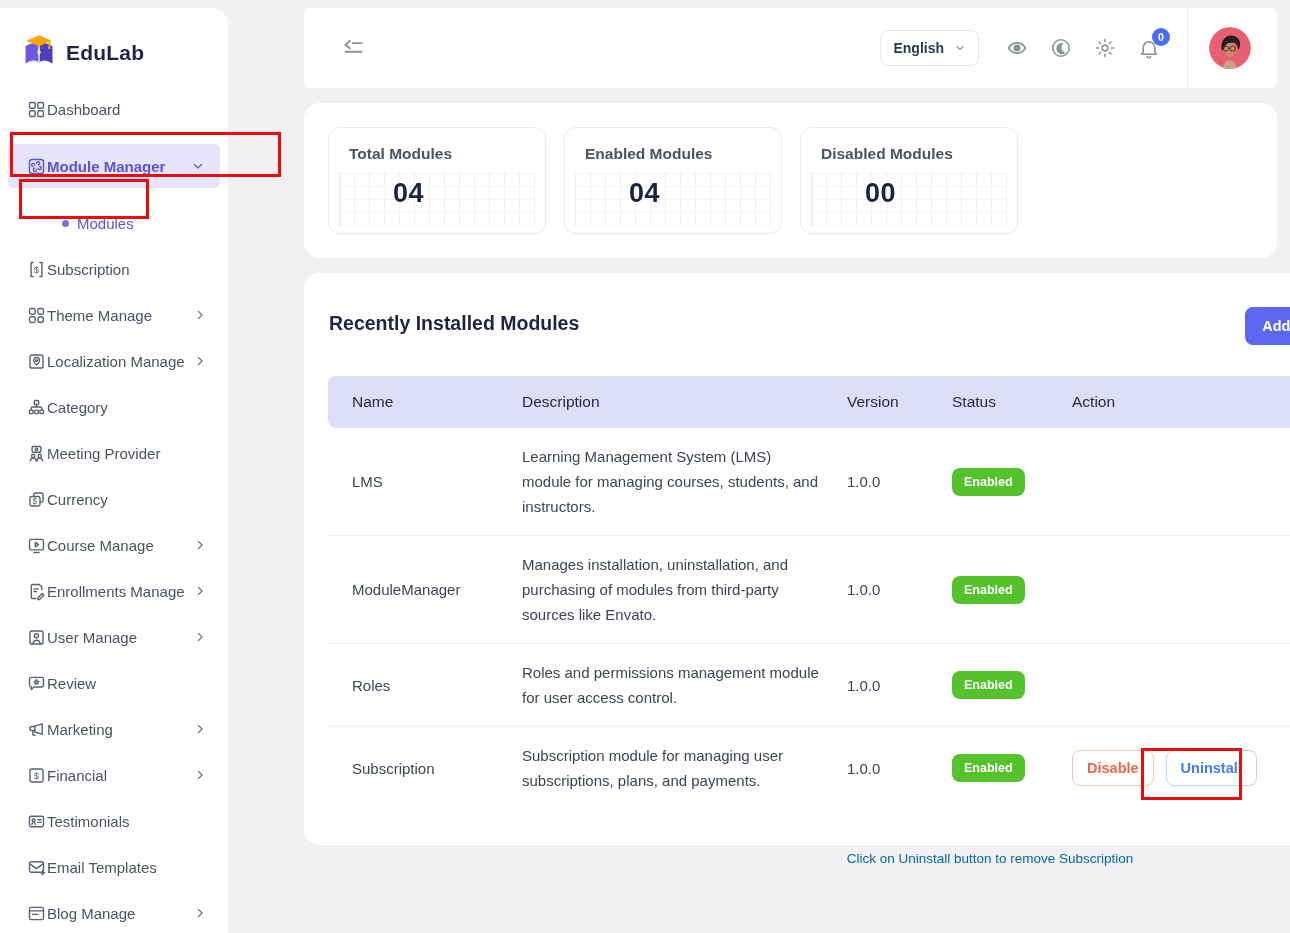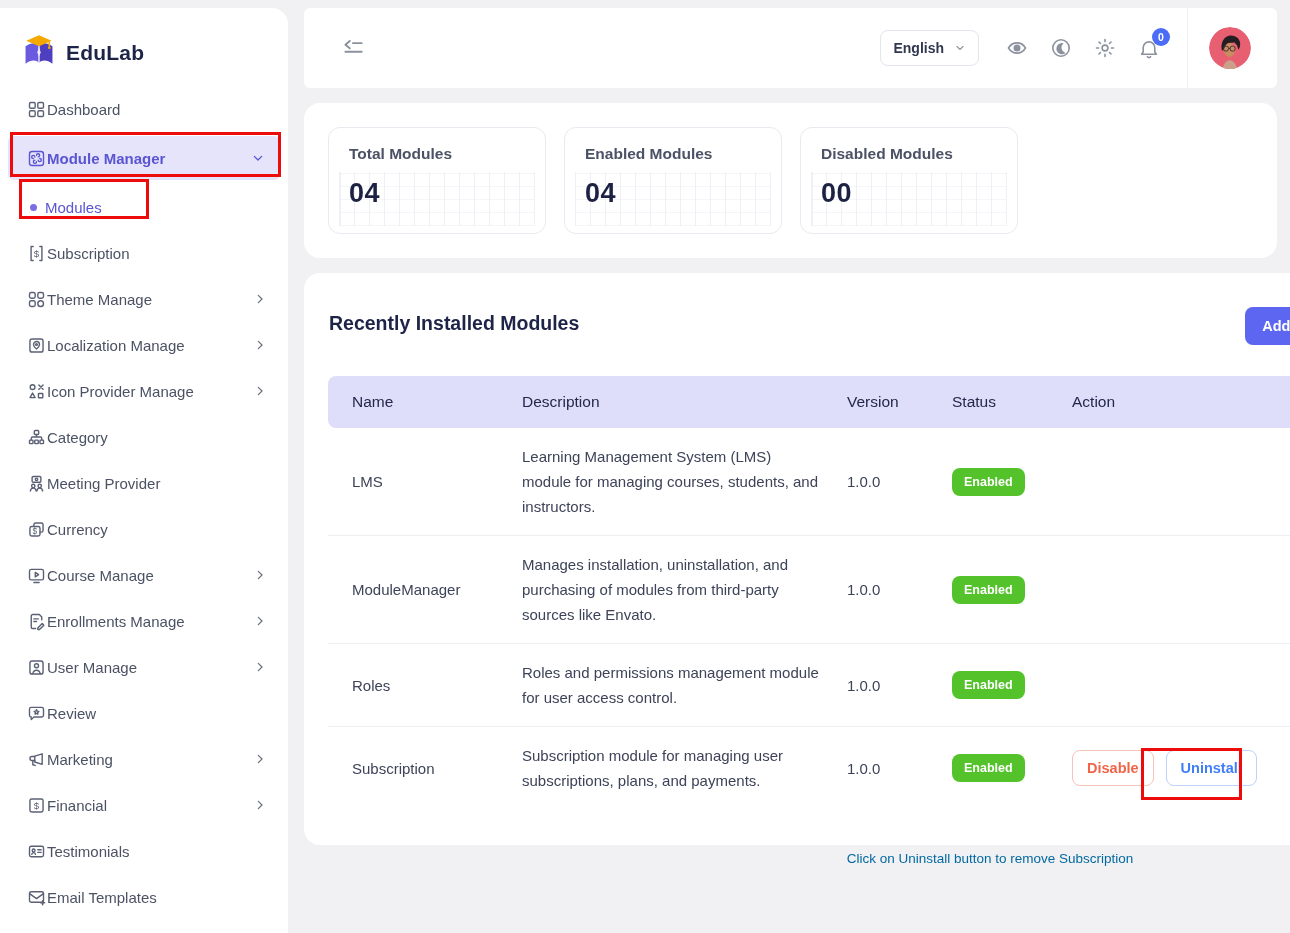--- a/index.html
+++ b/index.html
@@ -3,36 +3,36 @@
 <meta charset="utf-8">
 <style>
   * { box-sizing: border-box; }
   html,body { margin:0; padding:0; }
   body {
     width:1290px; height:933px; position:relative; overflow:hidden;
     background:#f1f1f3; font-family:"Liberation Sans", sans-serif;
     -webkit-font-smoothing:antialiased;
   }
   
-  .sidebar { position:absolute; left:0; top:8px; width:288px; height:925px;
+  .sidebar { position:absolute; left:0; top:8px; width:228px; height:925px;
     background:#fff; border-top-right-radius:16px; }
   .logo { position:absolute; top:24px; left:20px; display:flex; align-items:center; gap:8px; }
   .logo-text { font-size:21px; font-weight:700; color:#1e2447; letter-spacing:.2px; }
   .side-nav { position:absolute; top:78px; left:0; right:0; }
   .side-item { height:46px; display:flex; align-items:center; 
     padding:0 20px 0 26px; color:#4b5264; font-size:15px; cursor:pointer; }
   .side-item .icon { width:21px; height:21px; color:#5a6175; flex:none; display:flex; }
   .side-item .icon svg { width:21px; height:21px; }
   .side-item .lbl { flex:1; white-space:nowrap; }
   .side-item .chev { width:16px; height:16px; color:#6b7280; display:flex; }
   .side-item .chev svg { width:16px; height:16px; }
-  .side-item.active { background:#e5e4fb; margin:4px 8px; padding:0 14px 0 18px;
+  .side-item.active { background:#e5e4fb; margin:12px 8px; padding:0 14px 0 18px;
     border-radius:6px; height:44px; color:#5a55d2; font-weight:600; }
   .side-item.active .icon, .side-item.active .chev { color:#5a55d2; }
-  .side-item.sub { padding-left:30px; color:#5a55d2; font-weight:500; }
+  .side-item.sub { padding-left:30px; color:#5a55d2; font-weight:500;margin-left:32px; }
   .bullet { width:7px; height:7px; border-radius:50%; background:#7b6fe0; flex:none; margin-right:8px; }
   
   .topbar { position:absolute; left:304px; top:8px; width:973px; height:80px;
     background:#fff; border-radius:6px; display:flex; align-items:center; justify-content:space-between; }
   .collapse-btn { margin-left:36px; width:26px; height:26px; border:none; background:none;
     color:#8b919d; padding:0; cursor:pointer; display:flex; }
   .topbar-right { display:flex; align-items:center; height:100%; }
   .lang-select { display:flex; align-items:center; gap:10px; border:1px solid #e3e6ec;
     border-radius:8px; padding:9px 12px; font-size:14px; color:#2f3850; font-weight:600;
     background:#fff; cursor:pointer; margin-right:16px; font-family:inherit; }
@@ -50,21 +50,21 @@
   .stats-panel { position:absolute; left:304px; top:103px; width:973px; height:155px;
     background:#fff; border-radius:16px; }
   .stat-card { position:absolute; top:24px; width:218px; height:107px; background:#fff;
     border:1px solid #e8eaf0; border-radius:12px; padding:17px 20px; overflow:hidden; }
   .stat-grid { position:absolute; left:10px; right:10px; top:44px; height:54px;
     background:
       repeating-linear-gradient(90deg,#eef0f6 0 1.5px,transparent 1.5px 15px),
       repeating-linear-gradient(0deg,#f3f5f9 0 1px,transparent 1px 13px); }
   .stat-label { font-size:15.5px; font-weight:700; color:#4c5266; position:relative; z-index:1; }
   .stat-value { font-size:27px; font-weight:700; color:#1d2244; margin-top:15px;
-    position:relative; z-index:1; letter-spacing:.5px; }
+    position:relative; z-index:1; letter-spacing:.5px;margin-left:44px; }
   
   .table-panel { position:absolute; left:304px; top:273px; width:1116px; height:572px;
     background:#fff; border-radius:16px; }
   .section-title { position:absolute; left:25px; top:39px; font-size:19.5px; font-weight:700; color:#1e2447; }
   .add-btn { position:absolute; right:24px; top:34px; height:38px; padding:0 17px;
     background:#5d66f0; color:#fff; font-size:14.5px; font-weight:600; border:none;
     border-radius:8px; cursor:pointer; font-family:inherit; }
   .thead { position:absolute; left:24px; right:24px; top:103px; height:52px; background:#dfdefa;
     border-radius:8px; display:grid; grid-template-columns:170px 325px 105px 120px 1fr;
     align-items:center; padding-left:24px; font-weight:400; color:#23284a; font-size:15.5px; }
@@ -166,36 +166,20 @@
       </div>
       <div class="side-item">
     <span class="icon">
           <svg viewBox="0 0 24 24" fill="none" stroke="currentColor" stroke-width="1.6" stroke-linecap="round" stroke-linejoin="round">
             <rect x="4.5" y="4.5" width="15" height="15" rx="2.5"></rect>
             <path d="M12 7.5a3.4 3.4 0 0 1 3.4 3.4c0 2.5-3.4 5.1-3.4 5.1s-3.4-2.6-3.4-5.1A3.4 3.4 0 0 1 12 7.5z"></path>
             <circle cx="12" cy="10.9" r="1"></circle>
           </svg>
         </span>
         <span class="lbl">Localization Manage</span>
-        <span class="chev">
-          <svg viewBox="0 0 24 24" fill="none" stroke="currentColor" stroke-width="1.6" stroke-linecap="round" stroke-linejoin="round">
-            <path d="m9.5 6.5 5.5 5.5-5.5 5.5" stroke-width="1.9"></path>
-          </svg>
-        </span>
-      </div>
-      <div class="side-item">
-    <span class="icon">
-          <svg viewBox="0 0 24 24" fill="none" stroke="currentColor" stroke-width="1.6" stroke-linecap="round" stroke-linejoin="round">
-            <circle cx="7.5" cy="7" r="2.7"></circle>
-            <path d="M14.7 4.5l4.8 4.8M19.5 4.5l-4.8 4.8"></path>
-            <path d="M7.5 13.8 10.4 19H4.6z"></path>
-            <rect x="14.2" y="14.2" width="5" height="5" rx=".6"></rect>
-          </svg>
-        </span>
-        <span class="lbl">Icon Provider Manage</span>
         <span class="chev">
           <svg viewBox="0 0 24 24" fill="none" stroke="currentColor" stroke-width="1.6" stroke-linecap="round" stroke-linejoin="round">
             <path d="m9.5 6.5 5.5 5.5-5.5 5.5" stroke-width="1.9"></path>
           </svg>
         </span>
       </div>
       <div class="side-item">
     <span class="icon">
           <svg viewBox="0 0 24 24" fill="none" stroke="currentColor" stroke-width="1.6" stroke-linecap="round" stroke-linejoin="round">
             <rect x="9.5" y="4" width="5" height="4.5" rx="1"></rect>

